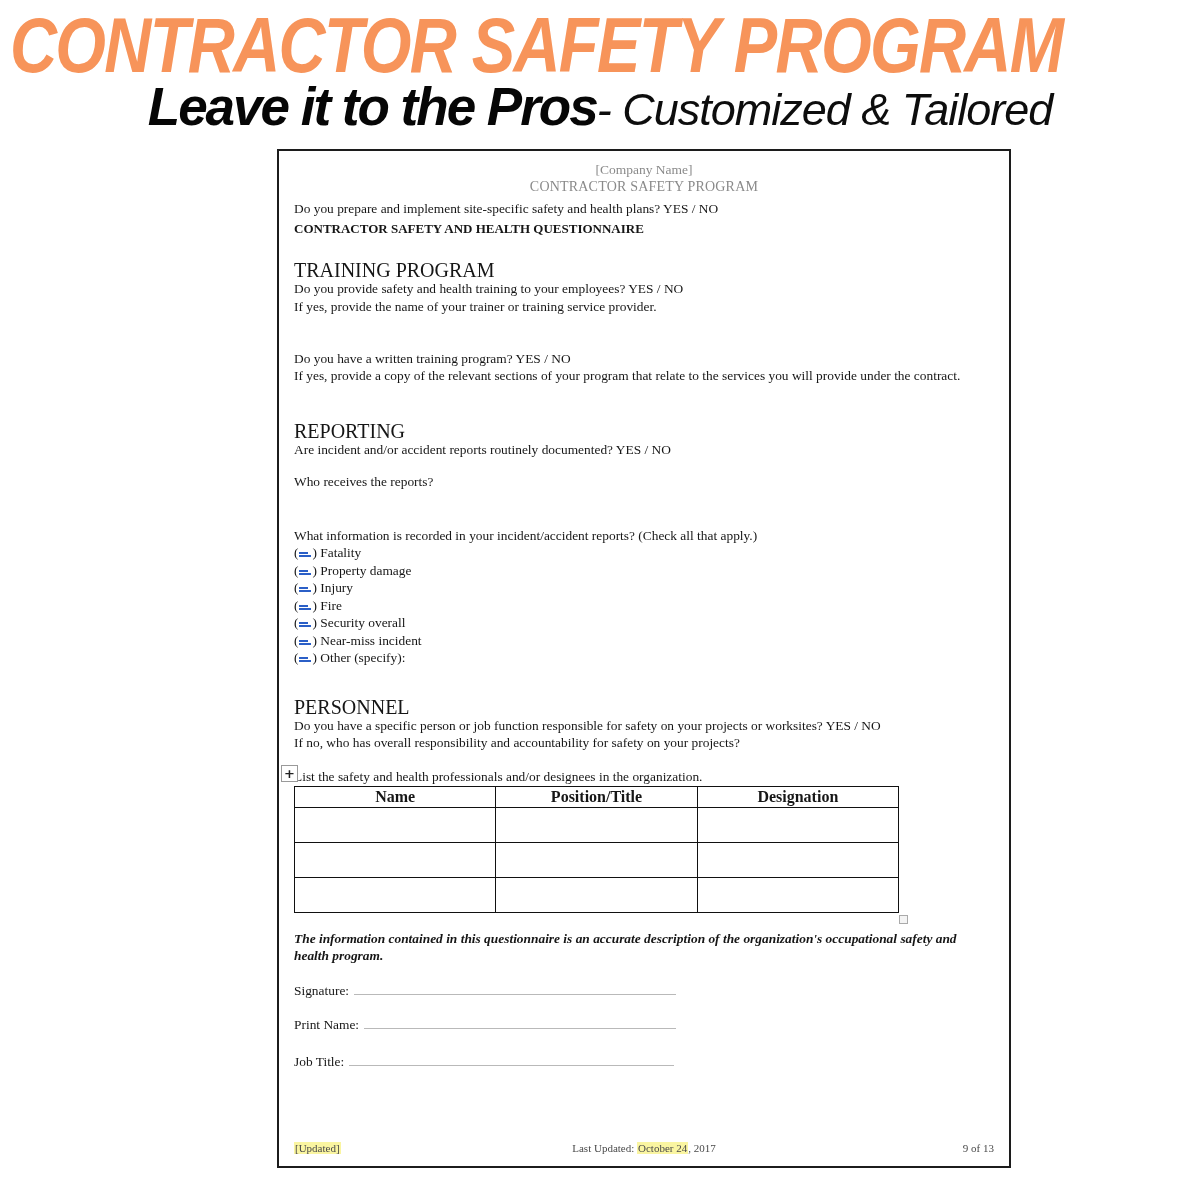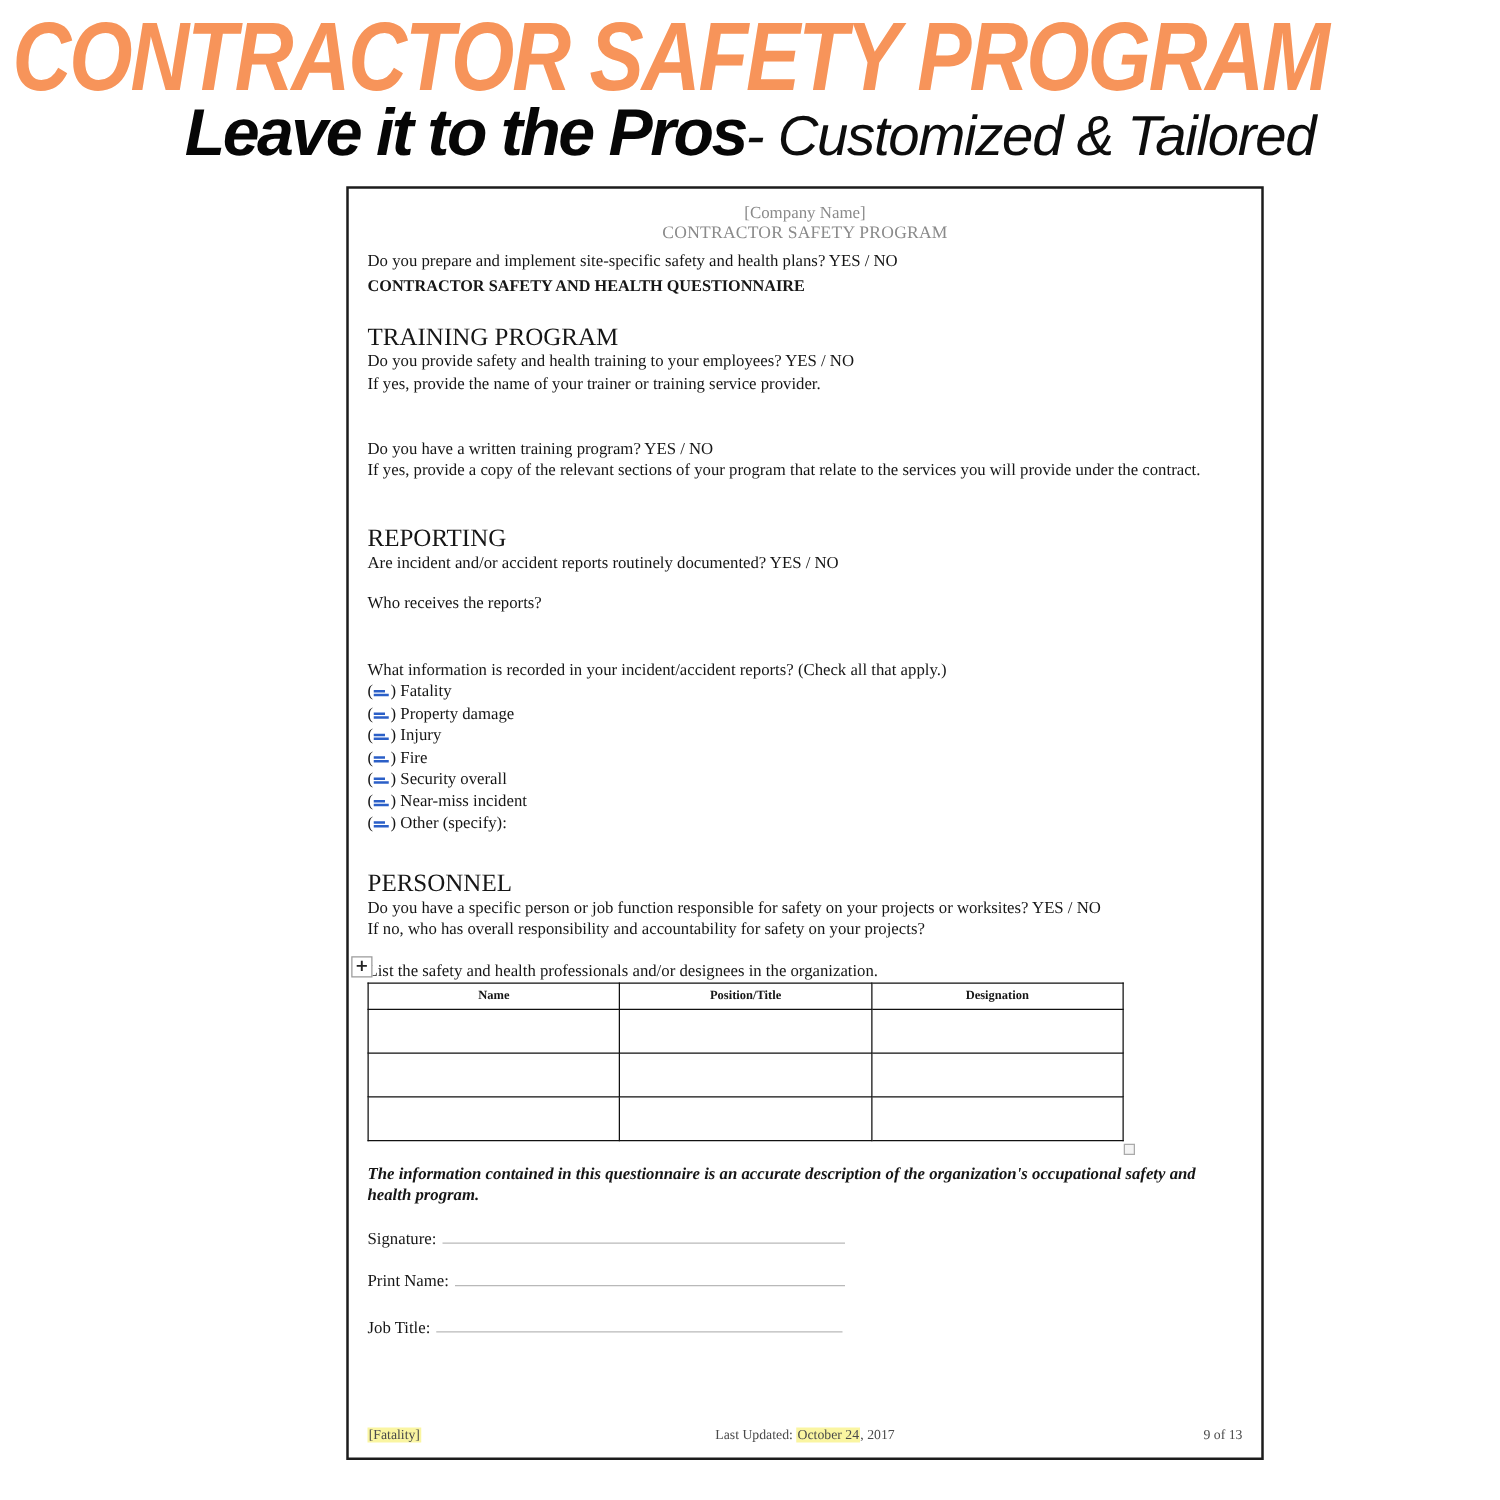--- a/index.html
+++ b/index.html
@@ -102,21 +102,21 @@
   }
 
   
   .prof-table-wrap { position: relative; width: 605px; }
   table.prof-table {
     border-collapse: collapse; width: 605px;
     table-layout: fixed;
   }
   table.prof-table th, table.prof-table td {
     border: 1.6px solid #111;
-    font-size: 10px; padding: 0 4px;
+    font-size: 16px; padding: 0 4px;
   }
   table.prof-table th {
     font-weight: bold; text-align: center; height: 21px; line-height: 19px;
   }
   table.prof-table td { height: 35px; }
   .resize-handle {
     position: absolute; right: -9px; bottom: -11px;
     width: 9px; height: 9px;
     background: #f4f4f4; border: 1.5px solid #aaa;
     cursor: nwse-resize;
@@ -247,18 +247,18 @@
     <span>Signature:</span><span class="fill-line w-sig"></span>
   </p>
   <p class="sign-row mt-sign2">
     <span>Print Name:</span><span class="fill-line w-print"></span>
   </p>
   <p class="sign-row mt-sign3">
     <span>Job Title:</span><span class="fill-line w-job"></span>
   </p>
 
   <div class="doc-footer">
-    <span class="f-left"><span class="hl">[Fatality]</span></span>
+    <span class="f-left"><span class="hl">[Updated]</span></span>
     <span class="f-mid"><span>Last Updated: </span><span class="hl">October 24</span><span>, 2017</span></span>
     <span class="f-right">9 of 13</span>
   </div>
 
 </div>
 
 </body></html>

